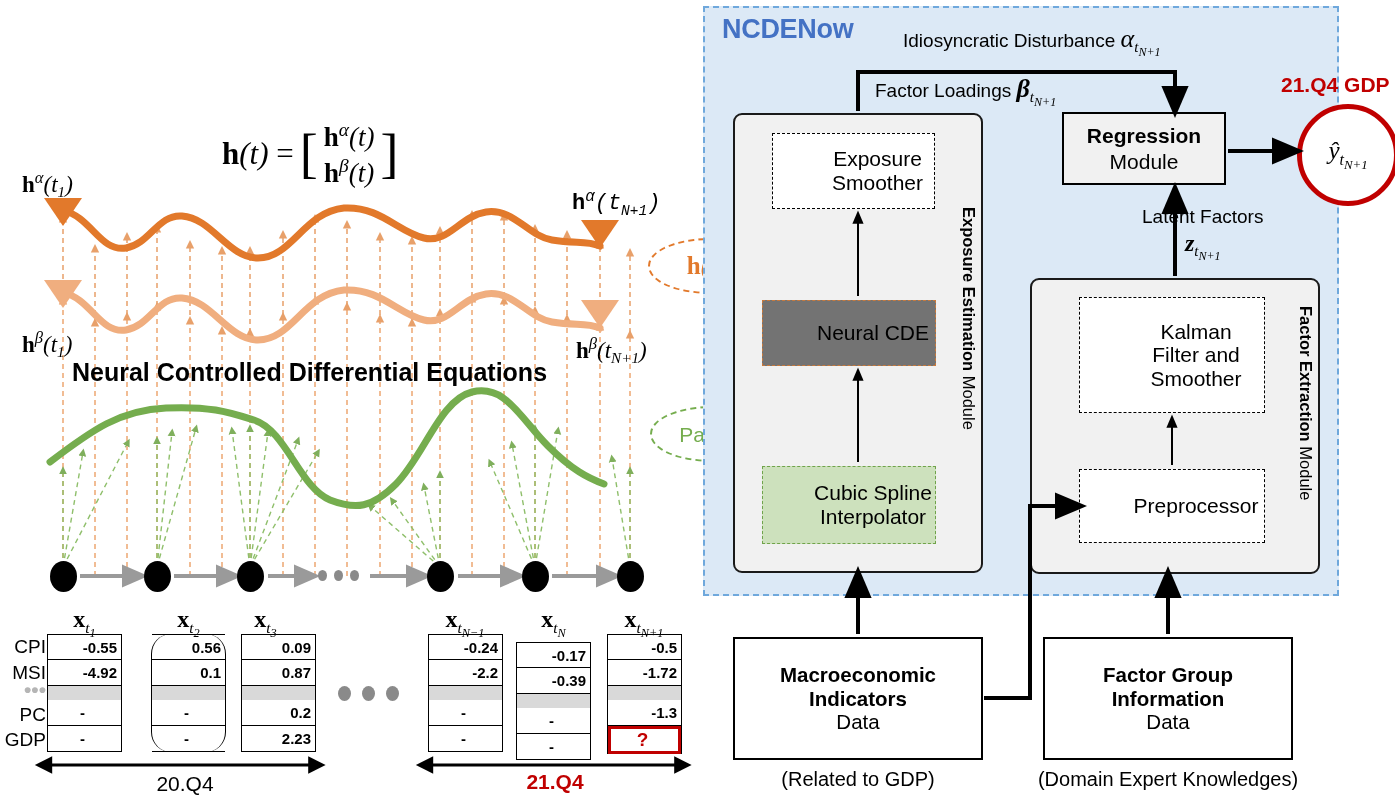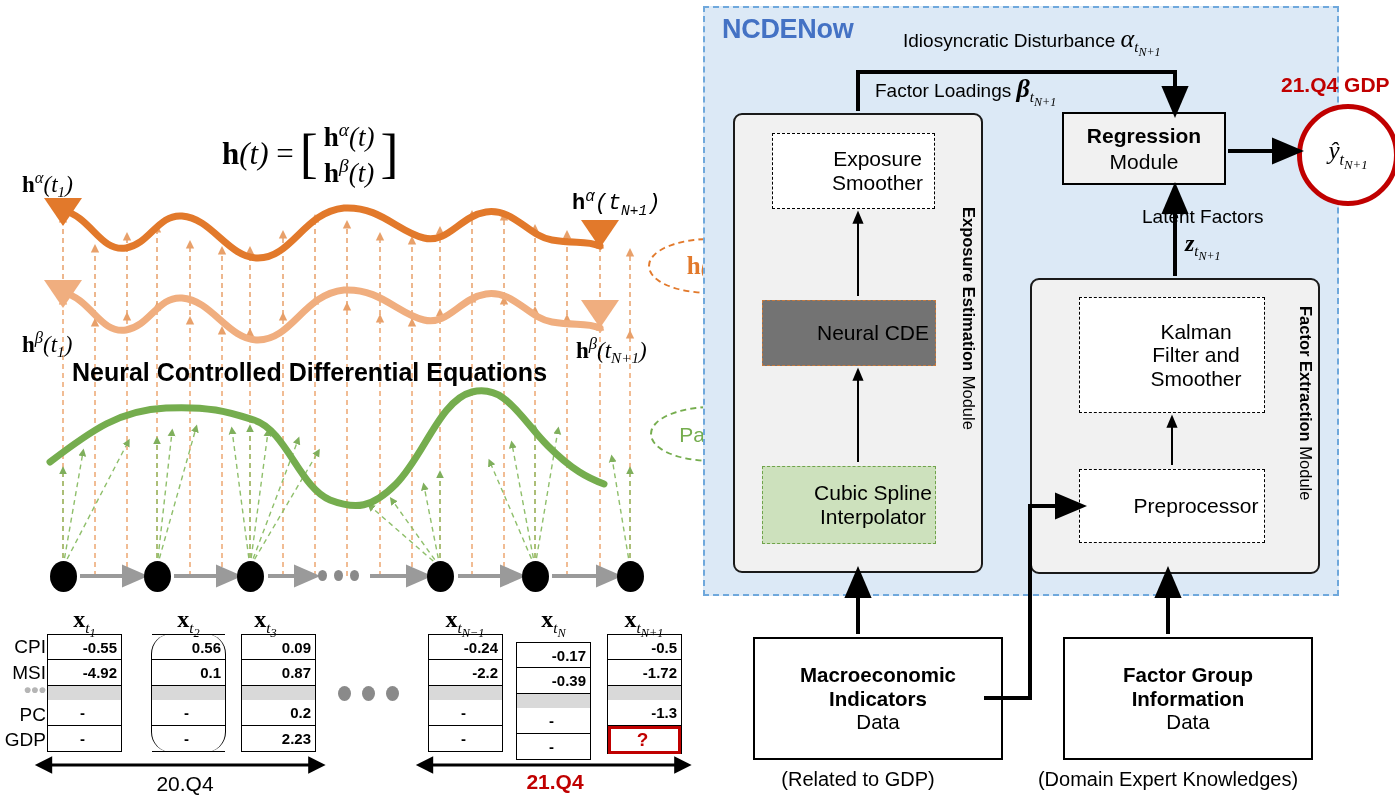--- a/index.html
+++ b/index.html
@@ -15,21 +15,21 @@
 
   .module{background:#F1F1F1;border:2.2px solid #1a1a1a;border-radius:9px;box-sizing:border-box;}
   .mod-label{writing-mode:vertical-rl;font-size:16.5px;line-height:1;white-space:nowrap;}
   .mod-label b{font-weight:bold;}
   .mod-label span{font-weight:normal;}
 
   .dashbox{border:1.4px dashed #000;background:#fff;box-sizing:border-box;
            font-size:21px;line-height:1.12;padding-left:48px;}
   .solidbox{border:2px solid #000;background:#F1F1F1;box-sizing:border-box;}
   .databox{border:2.2px solid #000;background:#fff;box-sizing:border-box;
-           font-size:20.5px;line-height:1.16;margin-left:20px;}
+           font-size:20.5px;line-height:1.16;}
 
   .peach{background:#737373;border:1.4px dashed #C8793C;}
   .greenb{background:#CDE1BD;border:1.4px dashed #70A34B;}
 
   .lbl{font-size:19px;white-space:nowrap;}
   sub.sb{font-size:0.64em;font-style:italic;font-family:"Liberation Serif",serif;}
 
   .gdpcircle{border:5px solid #C00000;border-radius:50%;background:#fff;}
   #gdp-note{color:#C00000;font-weight:bold;font-size:21px;}
   .tag-ellipse{border-radius:50%;border:2px dashed;background:#fff;

